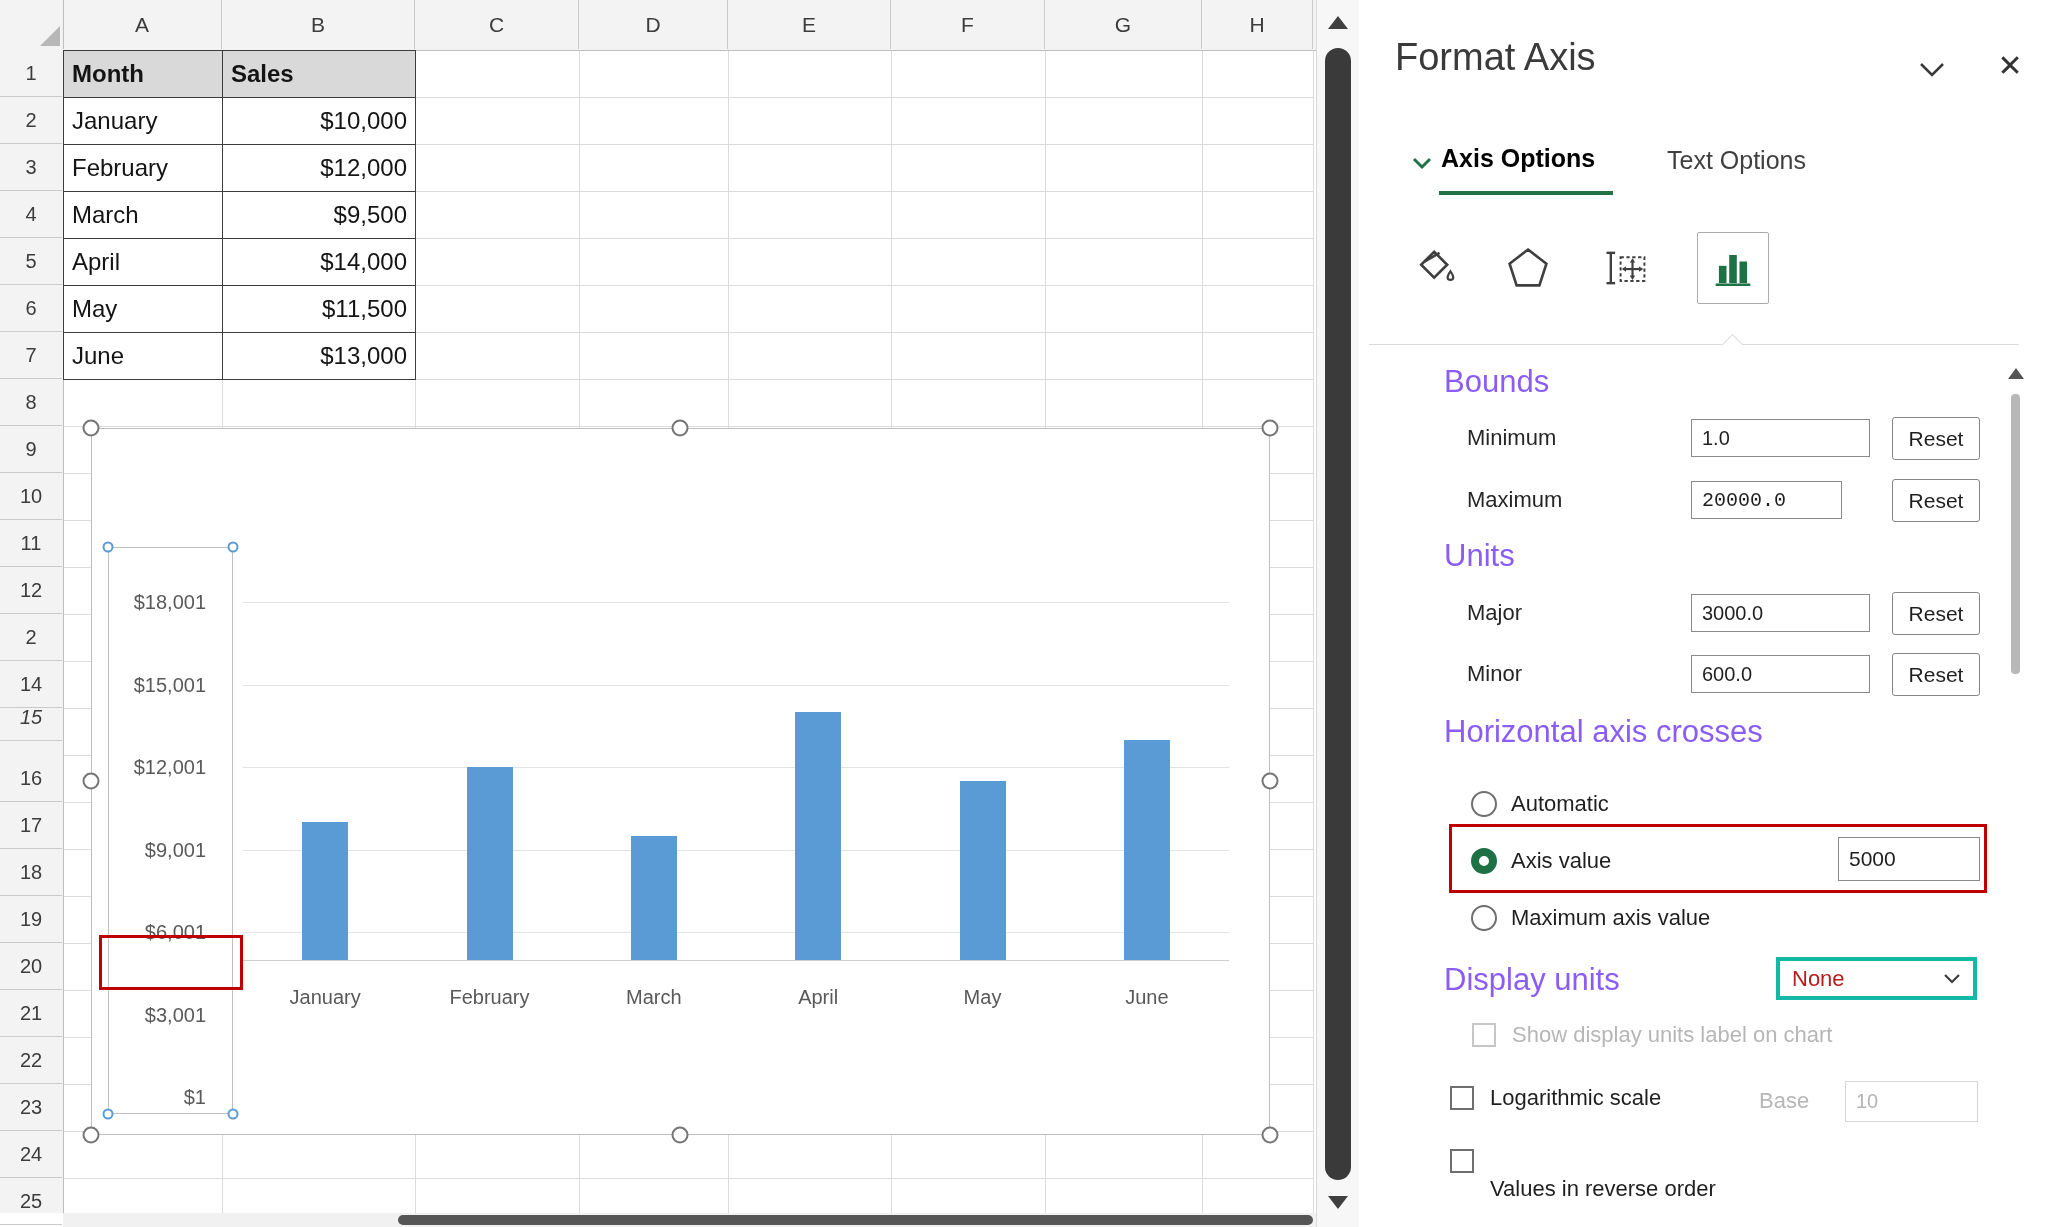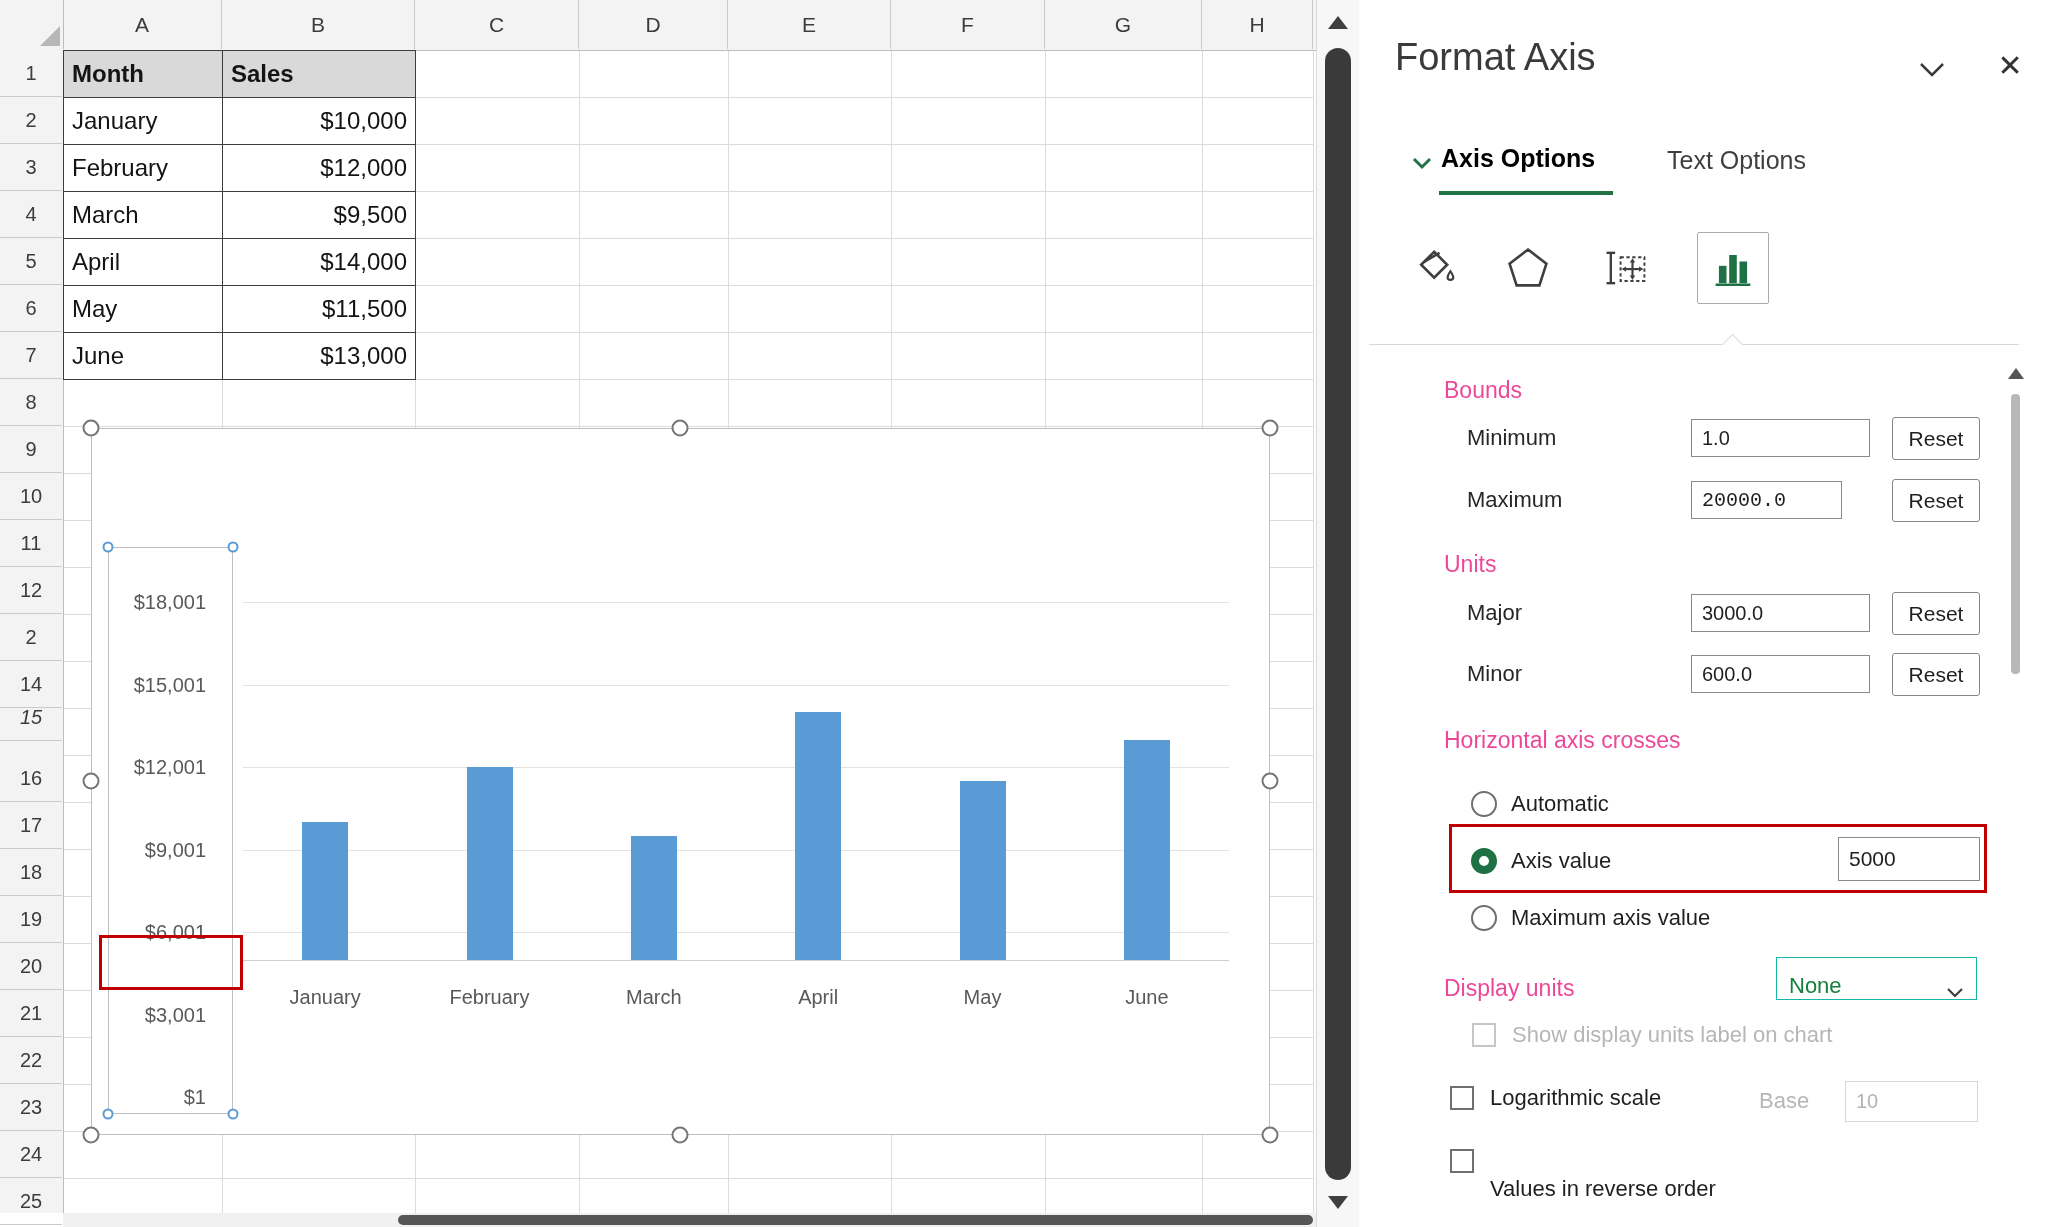--- a/index.html
+++ b/index.html
@@ -69,35 +69,35 @@
   .tab-chev{position:absolute;left:52px;top:156px;}
   #tab-axis{position:absolute;left:82px;top:144px;font-size:25px;font-weight:bold;color:#000000;cursor:pointer;}
   #tab-text{position:absolute;left:308px;top:146px;font-size:25px;color:#3f3f3f;cursor:pointer;}
   #tab-underline{position:absolute;left:80px;top:191px;width:174px;height:4px;background:#217346;}
   .icon-cell{position:absolute;top:232px;width:72px;height:72px;display:flex;align-items:center;justify-content:center;cursor:pointer;}
   .icon-cell.selected{border:1px solid #ababab;border-radius:2px;background:#fff;box-sizing:border-box;}
   #pdivider{position:absolute;left:10px;top:344px;width:650px;height:1px;background:#d9d9d9;}
   #pnotch{position:absolute;left:366px;top:337px;width:14px;height:14px;background:#fff;
         border-left:1px solid #d9d9d9;border-top:1px solid #d9d9d9;transform:rotate(45deg);}
 
-  .sec-label{position:absolute;left:85px;font-size:23px;color:#ec4899;line-height:28px;margin-top:8px;}
+  .sec-label{position:absolute;left:85px;font-size:31px;color:#8b5cf6;line-height:28px;}
   .sub-label{position:absolute;left:108px;font-size:22px;color:#262626;line-height:28px;}
   .opt-label{position:absolute;font-size:22px;color:#1f1f1f;line-height:28px;}
   .opt-label.disabled{color:#b6b6b6;}
   .num-input{position:absolute;border:1px solid #8a8a8a;background:#fff;font-family:inherit;
         font-size:20px;color:#1f1f1f;padding:0 10px;box-sizing:border-box;}
   .num-input.disabled{border-color:#d6d6d6;color:#b4b4b4;}
   .reset-btn{position:absolute;width:88px;height:43px;border:1px solid #868686;background:#fff;border-radius:3px;
         font-size:21px;color:#1f1f1f;display:flex;align-items:center;justify-content:center;cursor:pointer;}
   .radio{position:absolute;width:26px;height:26px;border-radius:50%;border:2px solid #6f6f6f;background:#fff;box-sizing:border-box;cursor:pointer;}
   .radio.checked{border:8px solid #1e7145;}
   .cb{position:absolute;width:24px;height:24px;border:2px solid #6f6f6f;background:#fff;box-sizing:border-box;cursor:pointer;}
   .cb.disabled{border-color:#c6c6c6;}
-  #dropdown{position:absolute;left:417px;top:957px;width:201px;height:43px;border:1px solid #14b8a6;background:#fff;
-        box-sizing:border-box;display:flex;align-items:flex-end;padding:0 12px;font-size:22px;color:#15803d;cursor:pointer;}
+  #dropdown{position:absolute;left:417px;top:957px;width:201px;height:43px;border:4px solid #14b8a6;background:#fff;
+        box-sizing:border-box;display:flex;align-items:center;padding:0 12px;font-size:22px;color:#b91c1c;cursor:pointer;}
   #dropdown svg{margin-left:auto;}
   #panel-red-box{position:absolute;left:90px;top:824px;width:538px;height:69px;border:3px solid #c00000;box-sizing:border-box;z-index:3;}
 
   #p-scroll{position:absolute;left:646px;top:360px;width:22px;height:820px;}
   #p-arr{position:absolute;left:3px;top:8px;width:0;height:0;border-left:8px solid transparent;border-right:8px solid transparent;border-bottom:11px solid #555;}
   #p-thumb{position:absolute;left:6px;top:34px;width:9px;height:280px;background:#b8b8b8;border-radius:4px;}
 </style>
 </head>
 <body>
 

